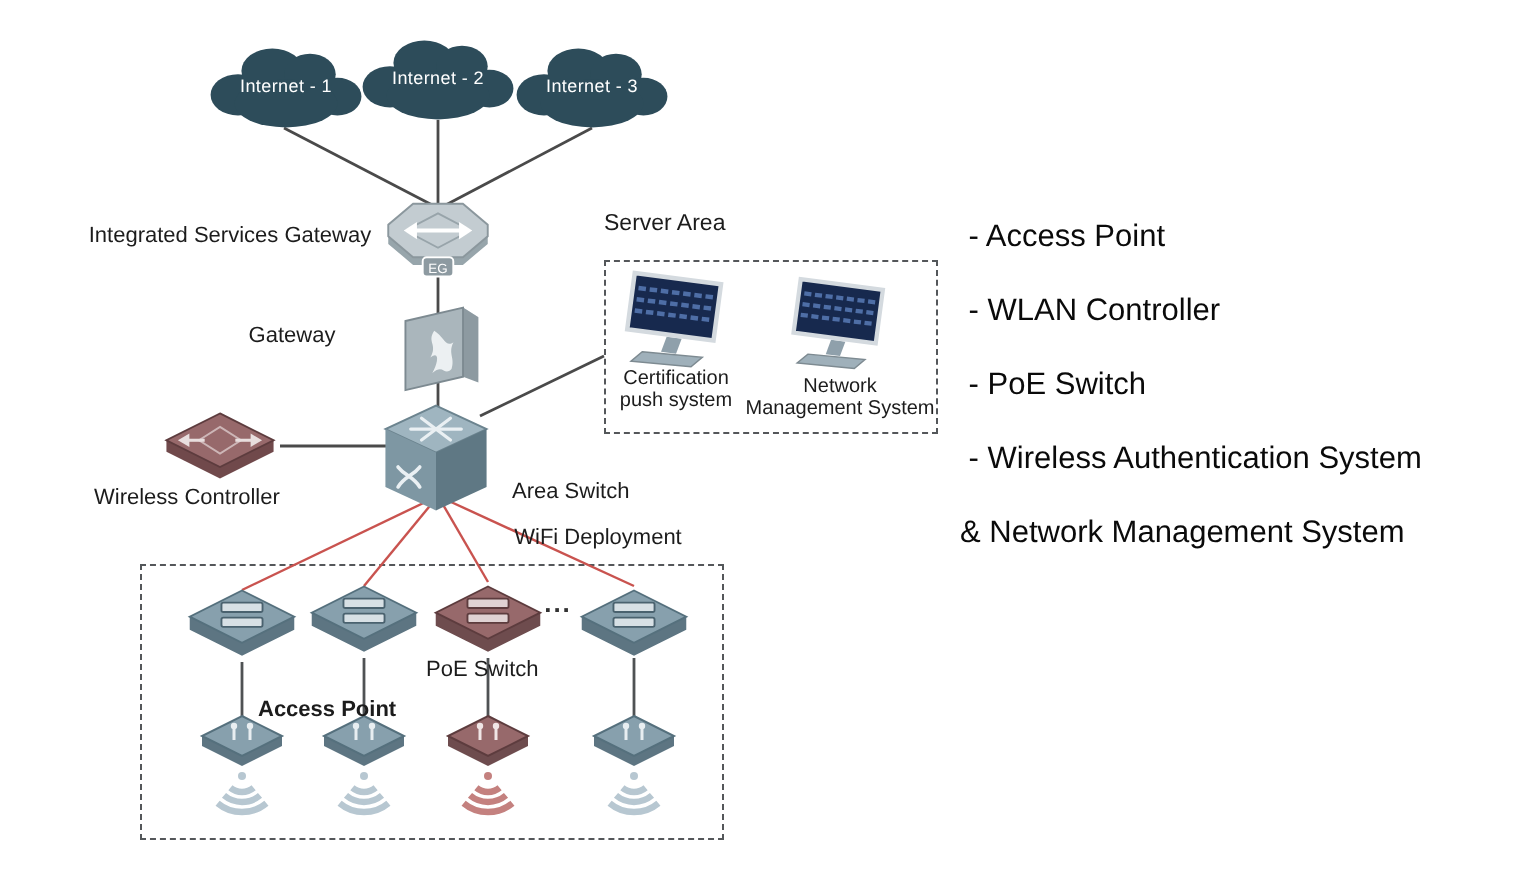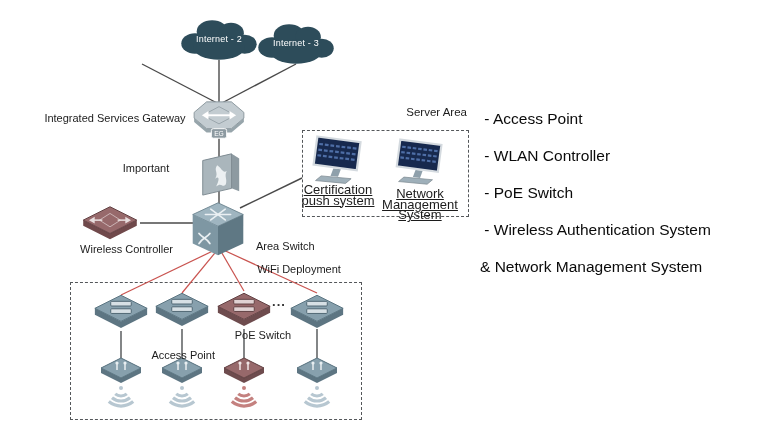--- a/index.html
+++ b/index.html
@@ -16,39 +16,38 @@
   svg { display:block; }
   #links {
     position:absolute; left:0; top:0; z-index:1;
   }
   .node { position:absolute; z-index:2; }
   .lbl {
     position:absolute; z-index:3;
     font-size:11px; line-height:13px; color:#1c1c1c;
     white-space:nowrap;
   }
-  .lbl.center { text-align:right; white-space:normal; }
+  .lbl.center { text-align:left; white-space:normal; }
   .lbl.right  { text-align:center; }
   .cloud-label {
     position:absolute; left:0; right:0; top:50%;
     transform:translateY(-58%);
     text-align:center;
     font-size:9px; color:#ffffff; letter-spacing:.2px;
     z-index:3;
   }
   .dashed-box {
     position:absolute; z-index:0;
     border:1.5px dashed #54575a;
     background:transparent;
   }
   .small-lbl {
     position:absolute; z-index:3;
-    font-size:13px; line-height:10.5px; color:#1c1c1c;
+    font-size:10px; line-height:10.5px; color:#1c1c1c;
     text-align:center;
-    text-decoration:underline;
   }
   .ellipsis {
     position:absolute; z-index:3;
     font-size:13px; font-weight:bold; color:#333;
     letter-spacing:1px;
   }
   #panel {
     position:absolute; left:480px; top:108px; width:282px; z-index:3;
     color:#0a0a0a;
   }
@@ -85,20 +84,32 @@
       <line x1="121" y1="331" x2="121" y2="358"></line>
       <line x1="182" y1="329" x2="182" y2="358"></line>
       <line x1="244" y1="329" x2="244" y2="358"></line>
       <line x1="317" y1="329" x2="317" y2="358"></line>
     </g>
   </svg>
 
   <div class="dashed-box" style="left:302px; top:130px; width:165px; height:85px;"></div>
   <div class="dashed-box" style="left:70px; top:282px; width:290px; height:136px;"></div>
 
+  <div class="node" style="left:97px; top:20px; width:92px; height:48px;">
+    <svg width="92" height="48" viewBox="0 0 100 56">
+      <g fill="#2d4c5a">
+        <ellipse cx="22" cy="32" rx="16" ry="12"></ellipse>
+        <ellipse cx="42" cy="18" rx="18" ry="13"></ellipse>
+        <ellipse cx="64" cy="20" rx="15" ry="12"></ellipse>
+        <ellipse cx="80" cy="33" rx="14" ry="11"></ellipse>
+        <ellipse cx="50" cy="37" rx="30" ry="14"></ellipse>
+      </g>
+    </svg>
+    <span class="cloud-label">Internet - 1</span>
+  </div>
   <div class="node" style="left:175px; top:16px; width:88px; height:48px;">
     <svg width="88" height="48" viewBox="0 0 100 56">
       <g fill="#2d4c5a">
         <ellipse cx="22" cy="32" rx="16" ry="12"></ellipse>
         <ellipse cx="42" cy="18" rx="18" ry="13"></ellipse>
         <ellipse cx="64" cy="20" rx="15" ry="12"></ellipse>
         <ellipse cx="80" cy="33" rx="14" ry="11"></ellipse>
         <ellipse cx="50" cy="37" rx="30" ry="14"></ellipse>
       </g>
     </svg>
@@ -132,21 +143,21 @@
   <div class="lbl right" style="left:40px; top:112px; width:150px;">Integrated Services Gateway</div>
 
   <div class="node" style="left:196px; top:147px; width:48px; height:52px;">
     <svg width="48" height="52" viewBox="0 0 50 54">
       <polygon points="7,14 37,7 45,12 15,19" fill="#c6ced3"></polygon>
       <polygon points="37,7 45,12 45,46 37,43" fill="#8d9aa1"></polygon>
       <polygon points="7,14 37,7 37,43 7,50" fill="#aab6bc" stroke="#7d8a91" stroke-width="1"></polygon>
       <path d="M22,19 C18,25 24,26 20,33 C25,29 24,36 21,41 C27,36 27,43 31,39 C33,33 29,31 32,25 C28,28 27,22 22,19 Z" fill="#f2f5f6" opacity="0.92"></path>
     </svg>
   </div>
-  <div class="lbl right" style="left:100px; top:162px; width:92px;">Important</div>
+  <div class="lbl right" style="left:100px; top:162px; width:92px;">Gateway</div>
 
   <div class="node" style="left:189px; top:201px; width:58px; height:56px;">
     <svg width="58" height="56" viewBox="0 0 64 62">
       <polygon points="32,2 60,15 32,28 4,15" fill="#9fb5c0" stroke="#6c848f" stroke-width="1"></polygon>
       <polygon points="4,15 32,28 32,60 4,47" fill="#7e97a3"></polygon>
       <polygon points="32,28 60,15 60,47 32,60" fill="#5f7884"></polygon>
       <g stroke="#eaf0f3" stroke-width="1.8" stroke-linecap="round">
         <line x1="18" y1="15" x2="46" y2="15"></line>
         <line x1="24" y1="9" x2="40" y2="21"></line>
         <line x1="40" y1="9" x2="24" y2="21"></line>
@@ -240,21 +251,21 @@
     <svg width="56" height="44" viewBox="0 0 60 46">
       <polygon points="2,18 30,32 58,18 58,25 30,39 2,25" fill="#5d7582"></polygon>
       <polygon points="30,4 58,18 30,32 2,18" fill="#87a0ad" stroke="#55707d" stroke-width="1"></polygon>
       <rect x="19" y="10.5" width="22" height="5" rx="1" fill="#d7e0e5" stroke="#4a626f" stroke-width="1"></rect>
       <rect x="19" y="18.5" width="22" height="5" rx="1" fill="#d7e0e5" stroke="#4a626f" stroke-width="1"></rect>
     </svg>
   </div>
 
   <div class="ellipsis" style="left:266px; top:294px; width:26px; text-align:center;">...</div>
   <div class="lbl center" style="left:213px; top:329px; width:78px;">PoE Switch</div>
-  <div class="lbl center" style="left:129px; top:349px; width:86px;">Access Point</div>
+  <div class="lbl center" style="left:129px; top:349px; width:86px;font-weight:bold;">Access Point</div>
 
   <div class="node" style="left:99px; top:355px; width:44px; height:32px;">
     <svg width="44" height="32" viewBox="0 0 44 32">
       <polygon points="2,13 22,23 42,13 42,18 22,28 2,18" fill="#5d7582"></polygon>
       <polygon points="22,3 42,13 22,23 2,13" fill="#87a0ad" stroke="#55707d" stroke-width="1"></polygon>
       <g stroke="#e8eef1" stroke-width="1.5">
           <line x1="18" y1="9" x2="18" y2="15"></line>
           <line x1="26" y1="9" x2="26" y2="15"></line>
         </g>
       <circle cx="18" cy="8" r="1.6" fill="#e8eef1"></circle>

